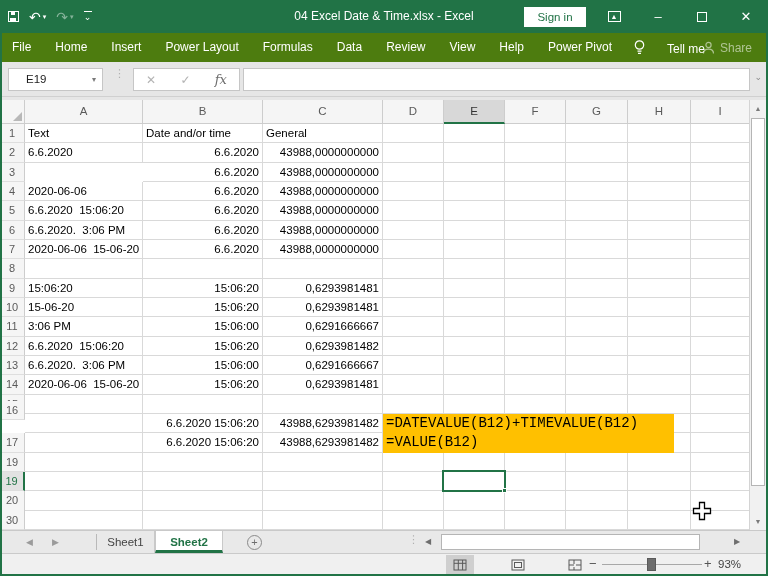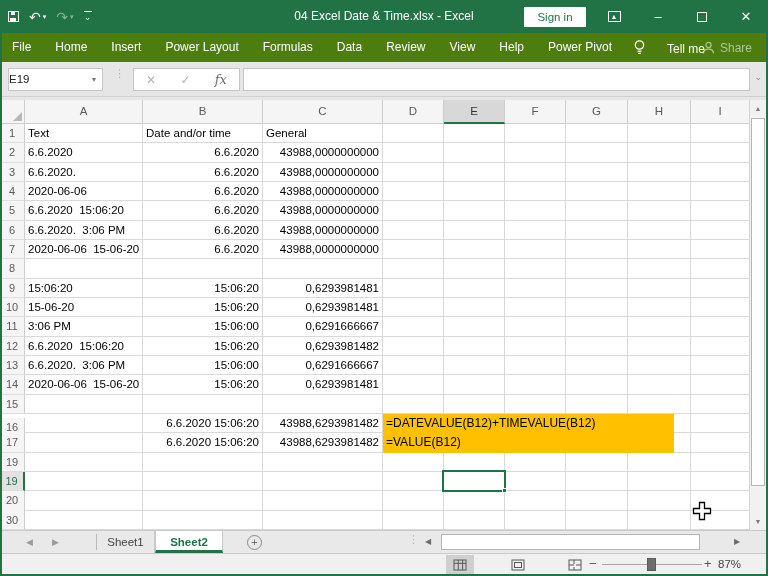--- a/index.html
+++ b/index.html
@@ -26,41 +26,41 @@
   .maxi-glyph { width:10px; height:10px; border:1px solid #fff; }
 
   
   .ribbon { position:absolute; left:0; top:33px; width:768px; height:29px; background:#4d7c0f; display:flex; align-items:center; }
   .rtab { color:#fff; font-size:12px; padding:0 12px; height:29px; line-height:29px; }
   .tellme { display:flex; align-items:flex-end; gap:22px; color:#fff; font-size:12px; padding:0 10px; }
   .share { position:absolute; right:16px; display:flex; align-items:center; gap:5px; color:rgba(255,255,255,.55); font-size:12px; }
 
   
   .fbar { position:absolute; left:0; top:62px; width:768px; height:35px; background:#e6e6e6; border-bottom:1px solid #d0d0d0; }
-  .namebox { position:absolute; left:8px; top:6px; width:95px; height:23px; background:#fff; border:1px solid #c6c6c6; font-size:11.5px; line-height:21px; padding-left:0; color:#222; }
+  .namebox { position:absolute; left:8px; top:6px; width:95px; height:23px; background:#fff; border:1px solid #c6c6c6; font-size:11.5px; line-height:21px; padding-left:17px; color:#222; }
   .namebox .dd { position:absolute; right:6px; top:0; line-height:21px; font-size:8px; color:#7a7a7a; }
   .vdots { position:absolute; left:114px; top:9px; color:#b0b0b0; font-size:11px; letter-spacing:0; line-height:5px; }
   .fxpanel { position:absolute; left:133px; top:6px; width:107px; height:23px; background:#fff; border:1px solid #c6c6c6; display:flex; align-items:center; justify-content:space-around; }
   .fxpanel .g { color:#b3b3b3; font-size:12px; }
   .fx-glyph { font-family:"DejaVu Serif", serif; font-style:italic; font-size:13px; color:#6e6e6e; }
   .f-input { position:absolute; left:243px; top:6px; width:507px; height:23px; background:#fff; border:1px solid #c6c6c6; font-size:11.5px; line-height:21px; padding-left:5px; color:#000; }
   .f-expand { position:absolute; right:6px; top:10px; color:#8a8a8a; font-size:9px; }
 
   
   .strip { position:absolute; left:0; top:97px; width:768px; height:3px; background:#e6e6e6; }
   #sheet { position:absolute; left:0; top:100px; width:750px; height:430px; background:#fff; overflow:hidden; }
   .corner { position:absolute; left:0; top:0; width:25px; height:24px; background:#f5f5f5; border-right:1px solid #cdcdcd; border-bottom:1px solid #cdcdcd; }
   .corner .tri { position:absolute; right:2px; bottom:2px; width:0; height:0; border-left:9px solid transparent; border-bottom:9px solid #b8b8b8; }
   .col-header { position:absolute; top:0; height:24px; background:#f5f5f5; border-right:1px solid #cdcdcd; border-bottom:1px solid #cdcdcd; color:#5a5a5a; font-size:11.5px; text-align:center; line-height:23px; }
   .col-header.sel { background:#d8d8d8; border-bottom:2px solid #217346; color:#333; }
   .row-header { position:absolute; left:0; width:25px; background:#f5f5f5; border-right:1px solid #cdcdcd; border-bottom:1px solid #dedede; color:#5a5a5a; font-size:11px; text-align:center; }
   .row-header.sel { background:#e2e2e2; border-right:2px solid #217346; color:#217346; }
   .cell { position:absolute; background:#fff; border-right:1px solid #d9d9d9; border-bottom:1px solid #d9d9d9; font-size:11.5px; color:#000; padding:0 3px; white-space:pre; overflow:hidden; }
   .hl-rect { position:absolute; z-index:2; }
-  .hl-text { position:absolute; z-index:3; font-size:12px; color:#000; white-space:pre; }
+  .hl-text { position:absolute; z-index:3; font-size:14px; color:#000; white-space:pre;font-family:Liberation Mono, monospace; }
   .sel-box { position:absolute; border:2px solid #217346; z-index:4; }
   .sel-box .handle { position:absolute; right:-3px; bottom:-3px; width:5px; height:5px; background:#217346; border:1px solid #fff; }
 
   
   .vscroll { position:absolute; left:749px; top:100px; width:17px; height:430px; background:#f1f1f1; border-left:1px solid #d4d4d4; }
   .vscroll .arr { position:absolute; left:0; width:16px; height:17px; color:#7a7a7a; font-size:7px; text-align:center; line-height:17px; }
   .vscroll .thumb { position:absolute; left:1px; top:18px; width:14px; height:368px; background:#fff; border:1px solid #b5b5b5; }
 
   
   .tabbar { position:absolute; left:0; top:530px; width:768px; height:23px; background:#e9e9e9; border-top:1px solid #c9c9c9; font-size:11.5px; }
@@ -197,21 +197,20 @@
       <div class="cell" style="left: 25px; top: 43.333px; width: 118px; height: 19.333px; line-height: 18.333px; text-align: left;">6.6.2020</div>
       <div class="cell" style="left: 143px; top: 43.333px; width: 120px; height: 19.333px; line-height: 18.333px; text-align: right;">6.6.2020</div>
       <div class="cell" style="left: 263px; top: 43.333px; width: 120px; height: 19.333px; line-height: 18.333px; text-align: right;">43988,0000000000</div>
       <div class="cell" style="left: 383px; top: 43.333px; width: 61px; height: 19.333px; line-height: 18.333px; text-align: left;"></div>
       <div class="cell" style="left: 444px; top: 43.333px; width: 61px; height: 19.333px; line-height: 18.333px; text-align: right;"></div>
       <div class="cell" style="left: 505px; top: 43.333px; width: 61px; height: 19.333px; line-height: 18.333px; text-align: right;"></div>
       <div class="cell" style="left: 566px; top: 43.333px; width: 62px; height: 19.333px; line-height: 18.333px; text-align: right;"></div>
       <div class="cell" style="left: 628px; top: 43.333px; width: 63px; height: 19.333px; line-height: 18.333px; text-align: right;"></div>
       <div class="cell" style="left: 691px; top: 43.333px; width: 59px; height: 19.333px; line-height: 18.333px; text-align: right;"></div>
       <div class="row-header" style="top: 62.666px; height: 19.333px; line-height: 19.333px;">3</div>
-      <div class="cell" style="left: 25px; top: 62.666px; width: 118px; height: 19.333px; line-height: 18.333px; text-align: left;">6.6.2020.</div>
       <div class="cell" style="left: 143px; top: 62.666px; width: 120px; height: 19.333px; line-height: 18.333px; text-align: right;">6.6.2020</div>
       <div class="cell" style="left: 263px; top: 62.666px; width: 120px; height: 19.333px; line-height: 18.333px; text-align: right;">43988,0000000000</div>
       <div class="cell" style="left: 383px; top: 62.666px; width: 61px; height: 19.333px; line-height: 18.333px; text-align: left;"></div>
       <div class="cell" style="left: 444px; top: 62.666px; width: 61px; height: 19.333px; line-height: 18.333px; text-align: right;"></div>
       <div class="cell" style="left: 505px; top: 62.666px; width: 61px; height: 19.333px; line-height: 18.333px; text-align: right;"></div>
       <div class="cell" style="left: 566px; top: 62.666px; width: 62px; height: 19.333px; line-height: 18.333px; text-align: right;"></div>
       <div class="cell" style="left: 628px; top: 62.666px; width: 63px; height: 19.333px; line-height: 18.333px; text-align: right;"></div>
       <div class="cell" style="left: 691px; top: 62.666px; width: 59px; height: 19.333px; line-height: 18.333px; text-align: right;"></div>
       <div class="row-header" style="top: 81.999px; height: 19.333px; line-height: 19.333px;">4</div>
       <div class="cell" style="left: 25px; top: 81.999px; width: 118px; height: 19.333px; line-height: 18.333px; text-align: left;">2020-06-06</div>
@@ -326,21 +325,21 @@
       <div class="row-header" style="top: 294.662px; height: 19.333px; line-height: 19.333px;">15</div>
       <div class="cell" style="left: 25px; top: 294.662px; width: 118px; height: 19.333px; line-height: 18.333px; text-align: left;"></div>
       <div class="cell" style="left: 143px; top: 294.662px; width: 120px; height: 19.333px; line-height: 18.333px; text-align: right;"></div>
       <div class="cell" style="left: 263px; top: 294.662px; width: 120px; height: 19.333px; line-height: 18.333px; text-align: right;"></div>
       <div class="cell" style="left: 383px; top: 294.662px; width: 61px; height: 19.333px; line-height: 18.333px; text-align: left;"></div>
       <div class="cell" style="left: 444px; top: 294.662px; width: 61px; height: 19.333px; line-height: 18.333px; text-align: right;"></div>
       <div class="cell" style="left: 505px; top: 294.662px; width: 61px; height: 19.333px; line-height: 18.333px; text-align: right;"></div>
       <div class="cell" style="left: 566px; top: 294.662px; width: 62px; height: 19.333px; line-height: 18.333px; text-align: right;"></div>
       <div class="cell" style="left: 628px; top: 294.662px; width: 63px; height: 19.333px; line-height: 18.333px; text-align: right;"></div>
       <div class="cell" style="left: 691px; top: 294.662px; width: 59px; height: 19.333px; line-height: 18.333px; text-align: right;"></div>
-      <div class="row-header" style="top: 318px; height: 19.333px; line-height: 19.333px;">16</div>
+      <div class="row-header" style="top: 301px; height: 19.333px; line-height: 19.333px;">16</div>
       <div class="cell" style="left: 25px; top: 313.995px; width: 118px; height: 19.333px; line-height: 18.333px; text-align: left;"></div>
       <div class="cell" style="left: 143px; top: 313.995px; width: 120px; height: 19.333px; line-height: 18.333px; text-align: right;">6.6.2020 15:06:20</div>
       <div class="cell" style="left: 263px; top: 313.995px; width: 120px; height: 19.333px; line-height: 18.333px; text-align: right;">43988,6293981482</div>
       <div class="cell" style="left: 383px; top: 313.995px; width: 61px; height: 19.333px; line-height: 18.333px; text-align: left;"></div>
       <div class="cell" style="left: 444px; top: 313.995px; width: 61px; height: 19.333px; line-height: 18.333px; text-align: right;"></div>
       <div class="cell" style="left: 505px; top: 313.995px; width: 61px; height: 19.333px; line-height: 18.333px; text-align: right;"></div>
       <div class="cell" style="left: 566px; top: 313.995px; width: 62px; height: 19.333px; line-height: 18.333px; text-align: right;"></div>
       <div class="cell" style="left: 628px; top: 313.995px; width: 63px; height: 19.333px; line-height: 18.333px; text-align: right;"></div>
       <div class="cell" style="left: 691px; top: 313.995px; width: 59px; height: 19.333px; line-height: 18.333px; text-align: right;"></div>
       <div class="row-header" style="top: 333.328px; height: 19.333px; line-height: 19.333px;">17</div>
@@ -439,21 +438,21 @@
       <svg width="14" height="12">
           <rect x="1" y="1" width="12" height="10" fill="none" stroke="#595959"></rect>
           <path d="M1 6h5M8 6h5M6 1v4M6 8v3" stroke="#595959"></path>
         </svg>
     </div>
     <div class="zoom-minus" style="left:589px;">−</div>
     <div class="zoom-track"></div>
     <div class="zoom-mid"></div>
     <div class="zoom-thumb"></div>
     <div class="zoom-plus" style="left:704px;">+</div>
-    <div class="zoom-label">87%</div>
+    <div class="zoom-label">93%</div>
   </div>
 
   <div class="cursor">
     <svg width="21" height="21">
         <path d="M7.5 1.5h5v6h6v5h-6v6h-5v-6h-6v-5h6z" fill="#fff" stroke="#000" stroke-width="1.3"></path>
       </svg>
   </div>
 
   <div class="edge-l"></div>
   <div class="edge-r"></div>

